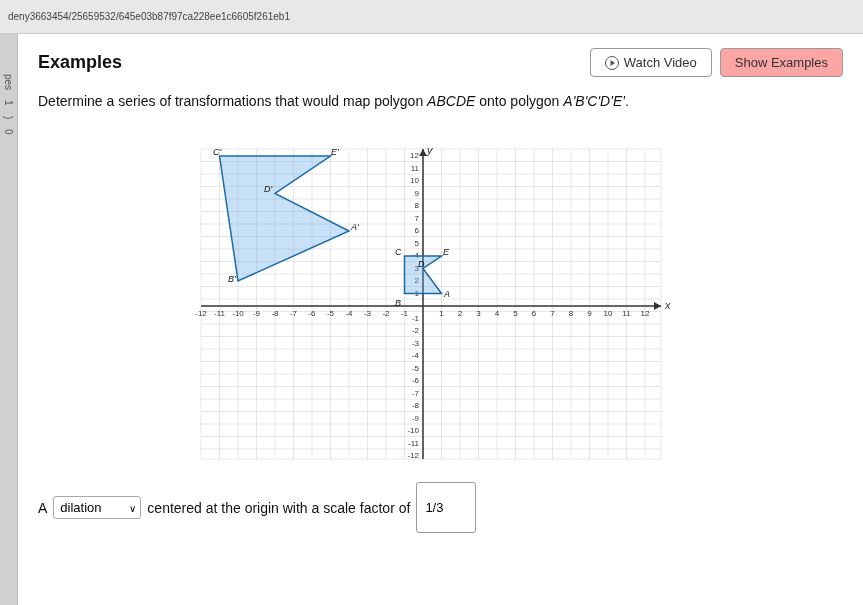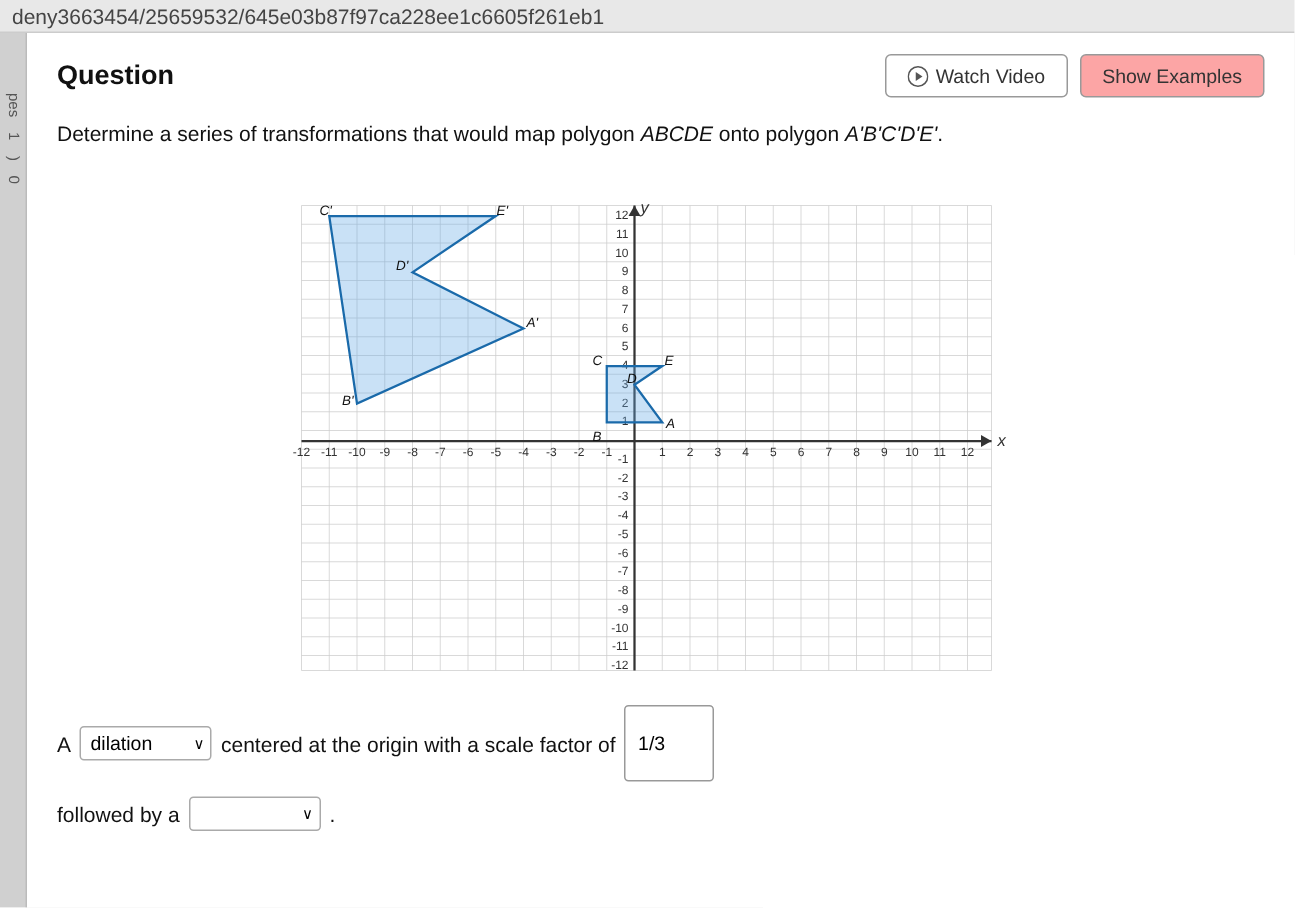--- a/index.html
+++ b/index.html
@@ -5,25 +5,25 @@
     * { margin: 0; padding: 0; box-sizing: border-box; }
     body {
       font-family: Arial, sans-serif;
       background: #f0f0f0;
       width: 863px;
       min-height: 605px;
       overflow: hidden;
     }
     .top-bar {
       background: #e8e8e8;
-      height: 22px;
+      height: 34px;
       display: flex;
       align-items: center;
       padding: 0 8px;
-      font-size: 14px;
+      font-size: 10px;
       color: #444;
       border-bottom: 1px solid #ccc;
     }
     .main-container {
       display: flex;
       height: 583px;
     }
     .left-sidebar {
       width: 18px;
       background: #d0d0d0;
@@ -157,21 +157,21 @@
 <div class="main-container">
   <div class="left-sidebar">
     <span class="sidebar-label">pes</span>
     <span class="sidebar-label">1</span>
     <span class="sidebar-label">)</span>
     <span class="sidebar-label">0</span>
   </div>
 
   <div class="content-area">
     <div class="question-header">
-      <span class="question-title">Question</span>
+      <span class="question-title">Examples</span>
       <div class="header-buttons">
         <button class="btn-watch-video">
           <svg class="play-icon" viewBox="0 0 14 14" fill="none">
             <circle cx="7" cy="7" r="6.5" stroke="#555" stroke-width="1"></circle>
             <polygon points="5.5,4 10,7 5.5,10" fill="#555"></polygon>
           </svg>
           <span>Watch Video</span>
         </button>
         <button class="btn-show-examples">
           <span>Show Examples</span>
@@ -346,27 +346,14 @@
           <option>dilation</option>
           <option>reflection</option>
           <option>rotation</option>
           <option>translation</option>
         </select>
       </div>
       <span class="answer-label">centered at the origin with a scale factor of</span>
       <span class="answer-text-box">1/3</span>
     </div>
 
-    <div class="answer-row">
-      <span class="answer-label">followed by a</span>
-      <div class="dropdown-wrapper">
-        <select class="dropdown-select">
-          <option value=""></option>
-          <option>reflection</option>
-          <option>rotation</option>
-          <option>translation</option>
-          <option>dilation</option>
-        </select>
-      </div>
-      <span class="answer-label">.</span>
-    </div>
   </div>
 </div>
 
 </body></html>

